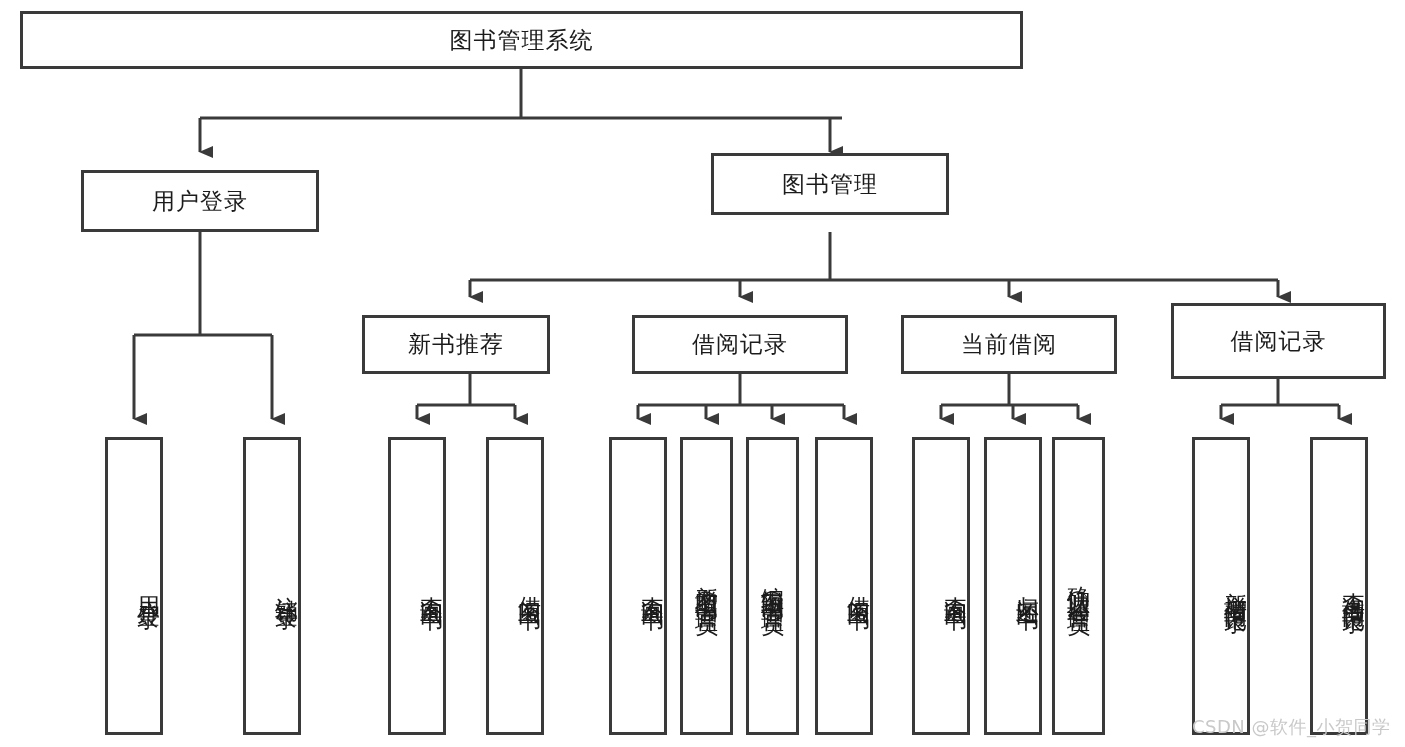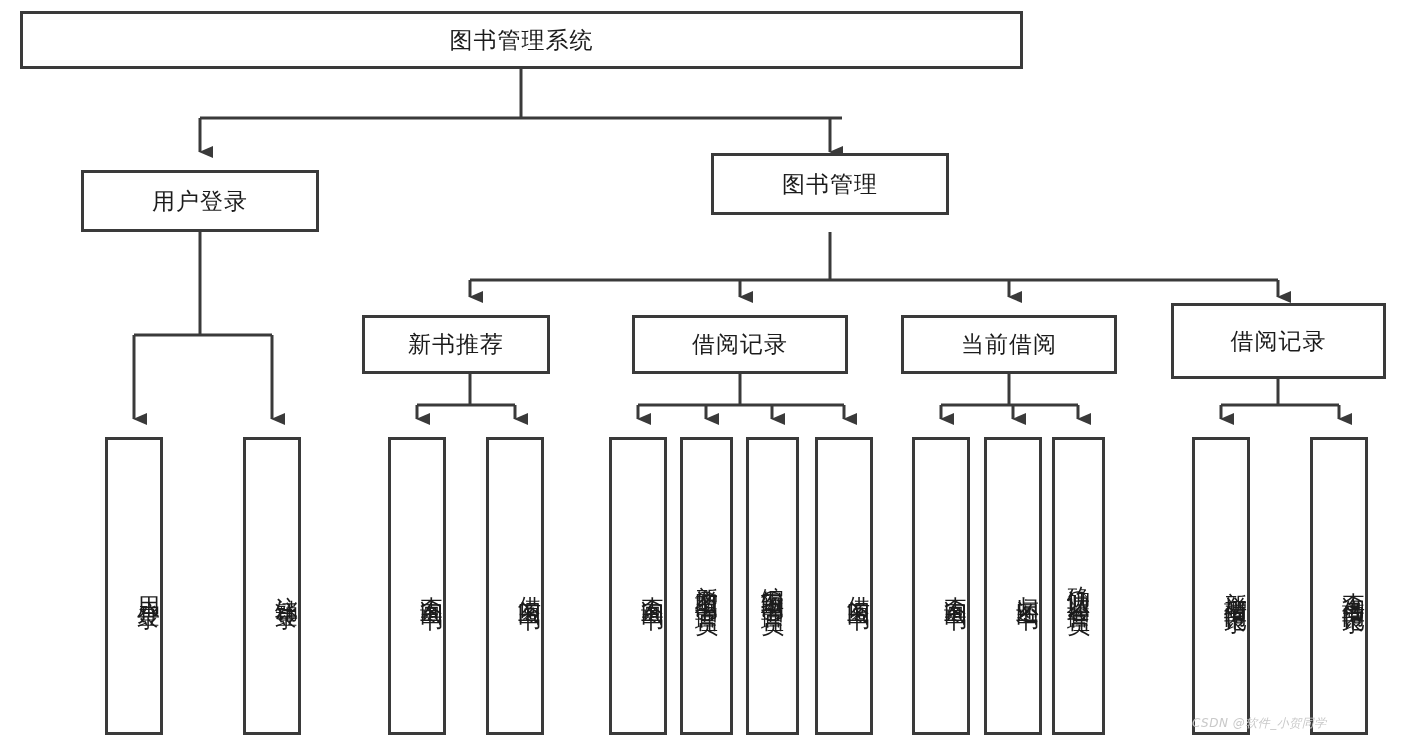--- a/index.html
+++ b/index.html
@@ -25,25 +25,24 @@
     letter-spacing:4px;
     line-height:1;
     padding:6px 0;
     align-items:flex-start;
     justify-content:center;
   }
   .node.v.tall{ align-items:center; }
   #watermark{
     position:absolute;
     color:#c9c9c9;
-    font-size:12px;
+    font-size:18px;
     white-space:nowrap;
     letter-spacing:0.5px;
     pointer-events:none;
-    font-style:italic;
   }
 </style>
 </head>
 <body>
 
 <div id="diagram-root">
 
   <svg id="wires" viewBox="0 0 1405 747">
     <defs>
       <marker id="arrow" viewBox="0 0 12 14" refX="6" refY="13" markerWidth="12" markerHeight="14" orient="auto-start-reverse" markerUnits="userSpaceOnUse">

